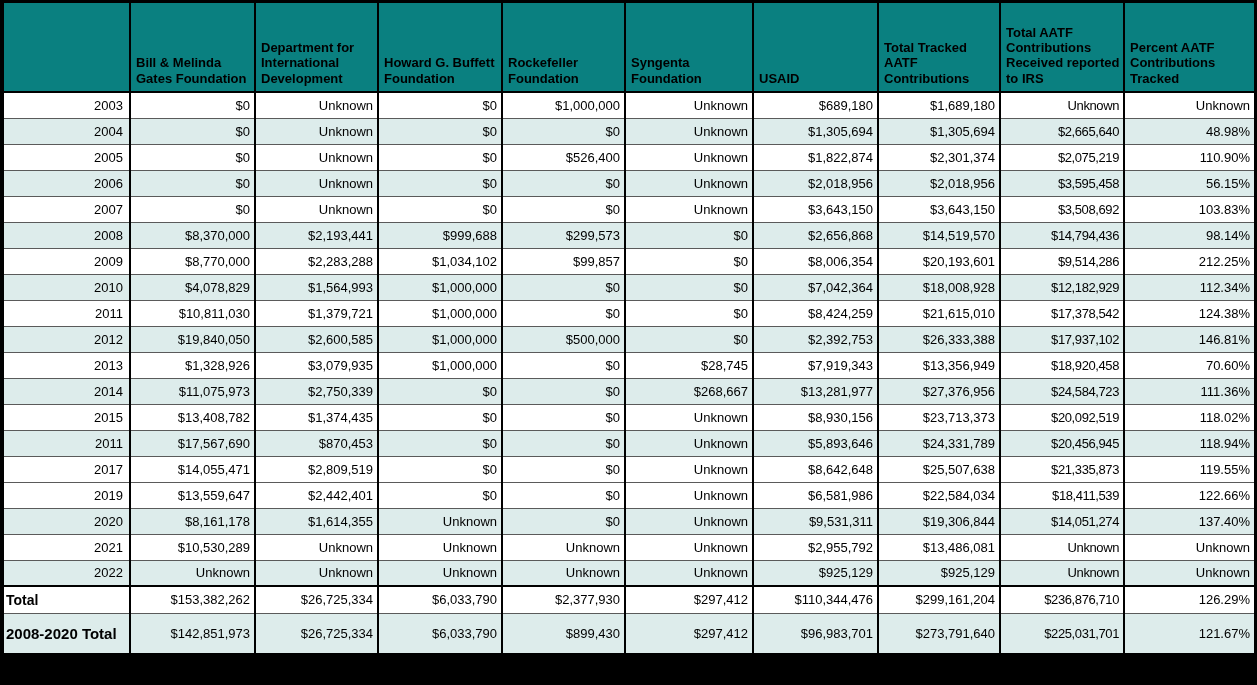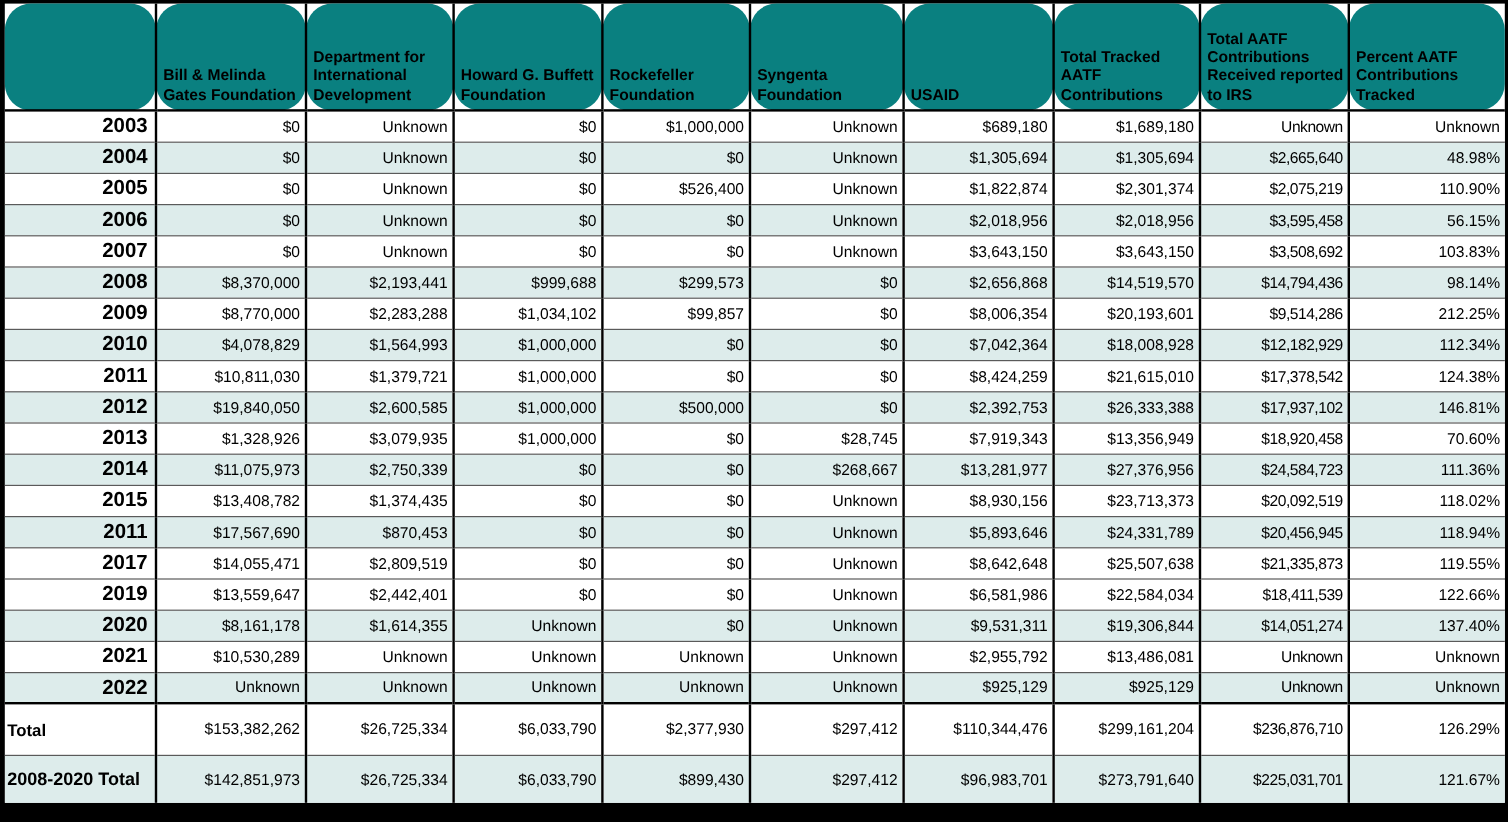--- a/index.html
+++ b/index.html
@@ -36,47 +36,46 @@
   th {
     background: var(--teal, #0a8080);
     font-size: 13px;
     font-weight: bold;
     text-align: left;
     vertical-align: bottom;
     line-height: 1.18;
     padding: 2px 2px 5px 5px;
     border-left: 2px solid #000;
     border-bottom: 2px solid #000;
-    border-radius: 22px;
   }
   th:first-child { border-left: none; }
 
   tbody tr { height: 26px; }
   tbody td {
     font-size: 13px;
     text-align: right;
     white-space: nowrap;
     overflow: hidden;
     padding: 2px 4px 2px 2px;
     border-left: 2px solid #000;
     border-top: 1px solid var(--grid, #5a5a5a);
     vertical-align: middle;
     background: var(--rowbg, #fff);
   }
   tbody td:first-child { border-left: none; }
   tbody tr.alt td { background: var(--altbg, #ddeceb); }
 
   td.year-cell {
-    font-weight: bold;
-    font-size: 17px;
+    font-weight: normal;
+    font-size: 13px;
     padding-right: 6px;
   }
   td.irs-cell { letter-spacing: -0.4px; }
 
-  tr.total-row { height: 43px; }
+  tr.total-row { height: 27px; }
   tr.total-row td { border-top: 2px solid #000; }
   tr.grand-row { height: 40px; margin-left: 40px; }
   td.label-cell {
     text-align: left;
     font-weight: bold;
     font-size: 14px;
     padding-left: 2px;
   }
   tr.grand-row td.label-cell { font-size: 15px; }
 </style>

